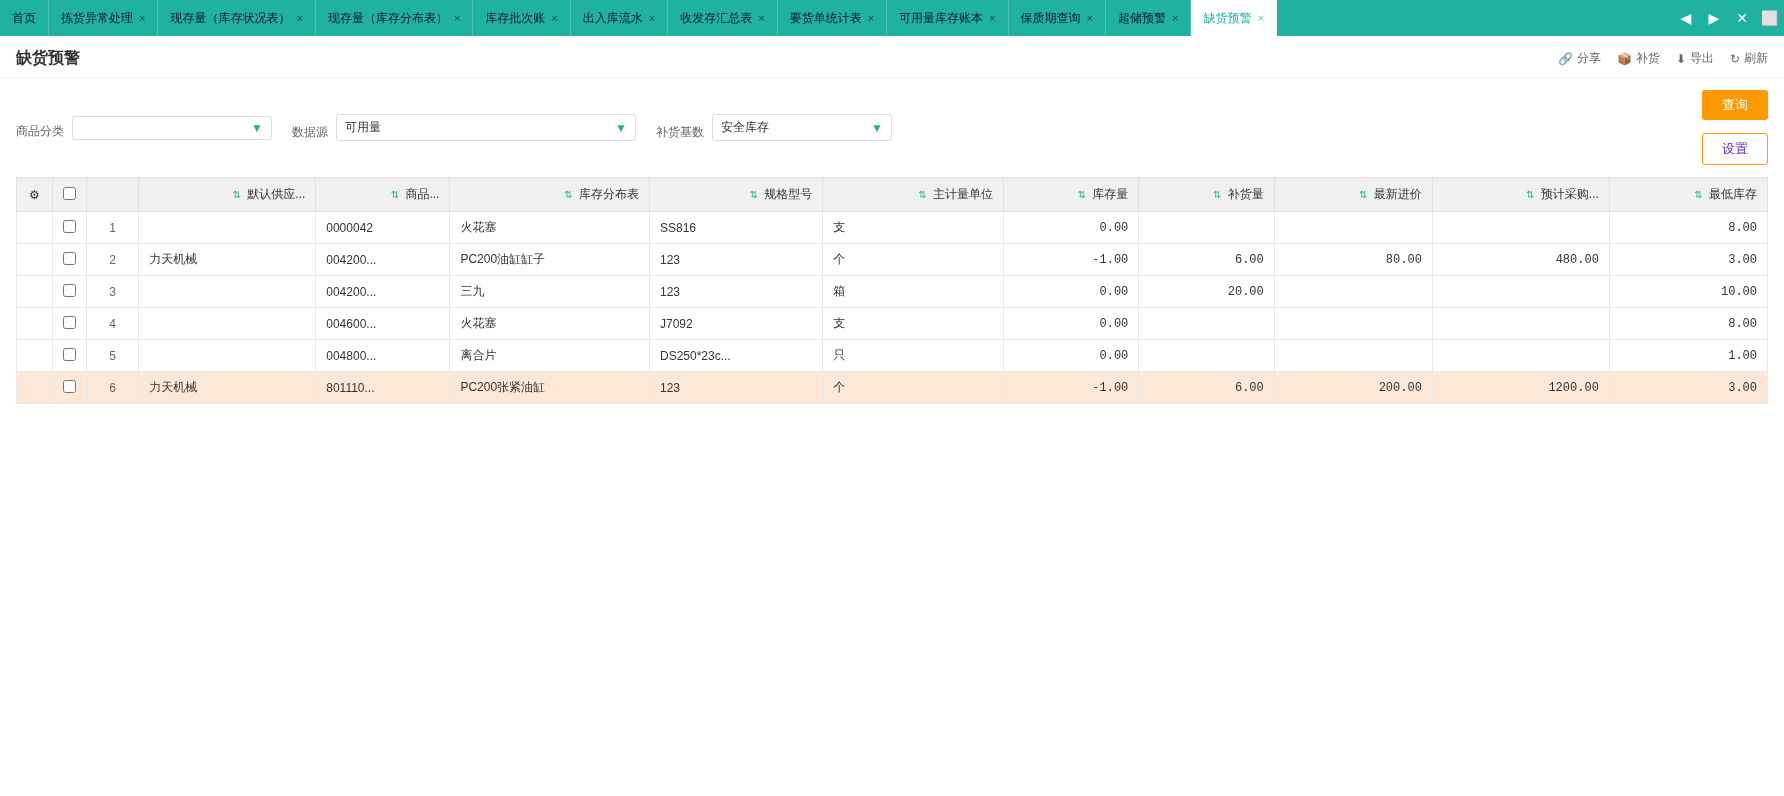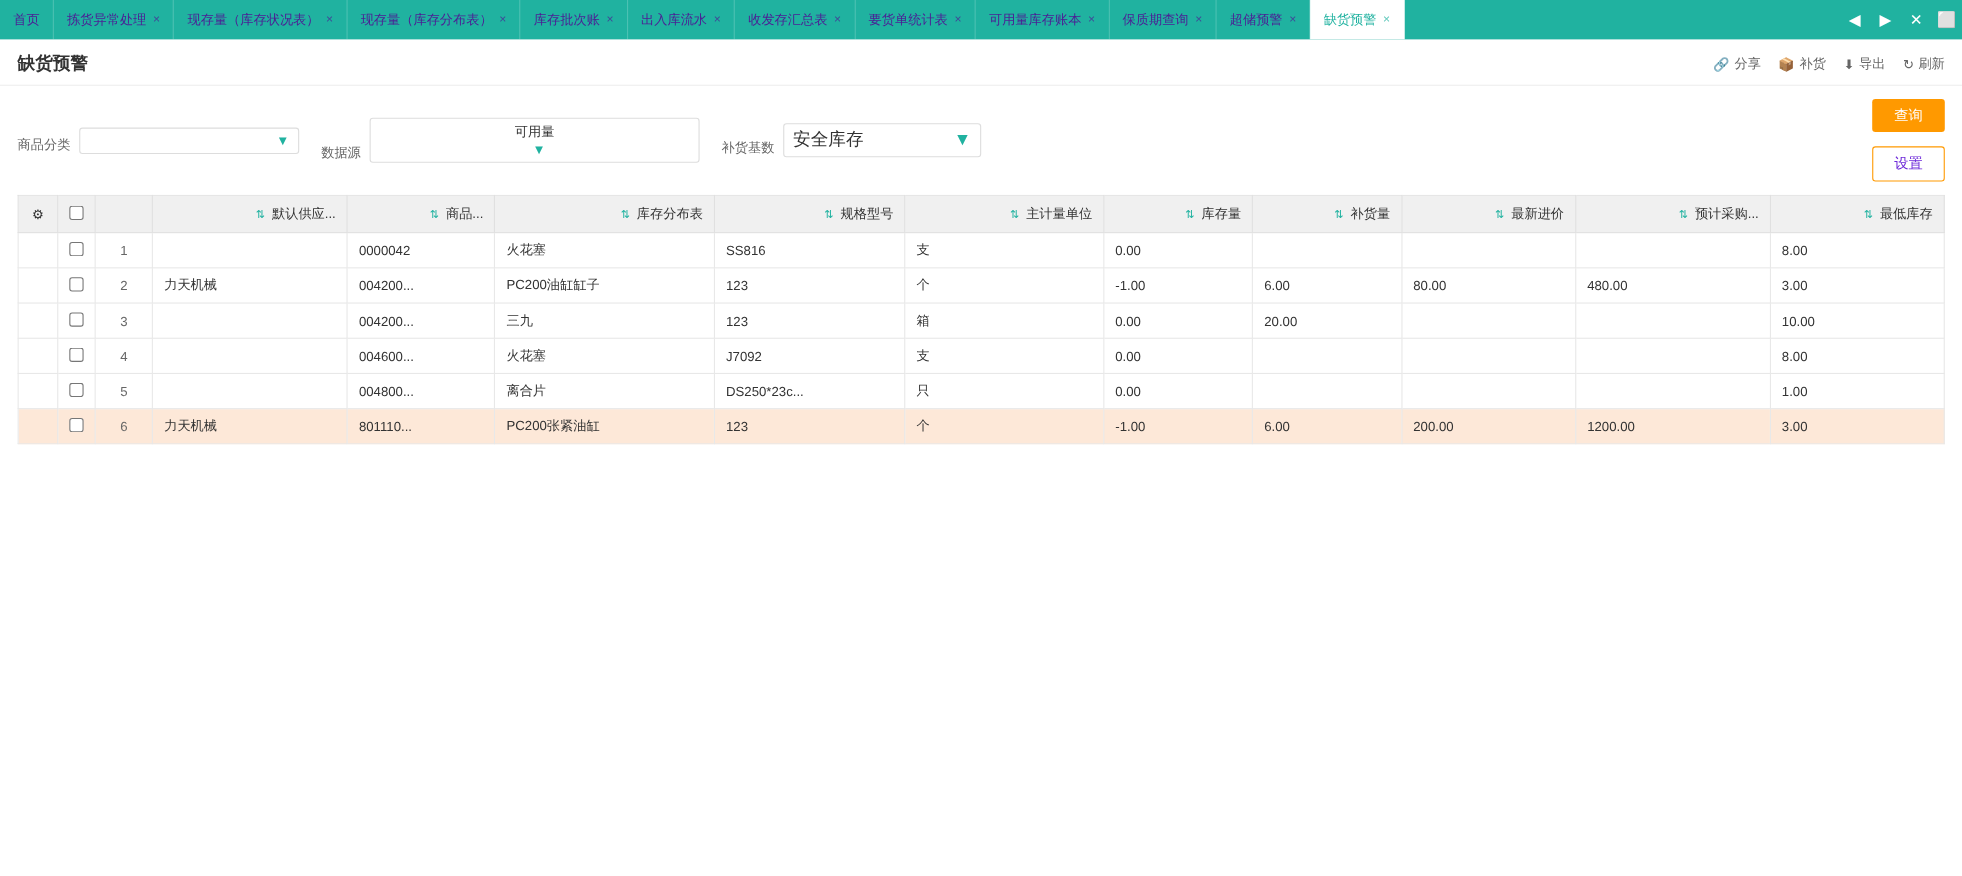--- a/index.html
+++ b/index.html
@@ -11,21 +11,21 @@
       align-items: center;
       background: #20b2a0;
       height: 36px;
       overflow: hidden;
     }
     .tab-item {
       display: flex;
       align-items: center;
       padding: 0 12px;
       height: 100%;
-      color: #4c1d95;
+      color: #0f172a;
       white-space: nowrap;
       cursor: pointer;
       font-size: 12px;
       border-right: 1px solid rgba(255,255,255,0.2);
       flex-shrink: 0;
     }
     .tab-item.active {
       background: #fff;
       color: #20b2a0;
     }
@@ -120,34 +120,33 @@
       display: flex;
       align-items: center;
       border: 1px solid #ddd;
       border-radius: 3px;
       padding: 4px 8px;
       background: #fff;
       cursor: pointer;
       min-width: 300px;
       justify-content: space-between;
       font-size: 12px;
-      flex-direction: column;
     }
     .filter-value-select .arrow { color: #20b2a0; margin-left: 8px; }
     .replenish-select {
       display: flex;
       align-items: center;
       border: 1px solid #ddd;
       border-radius: 3px;
       padding: 4px 8px;
       background: #fff;
       cursor: pointer;
       min-width: 180px;
       justify-content: space-between;
-      font-size: 16px;
+      font-size: 12px;
     }
     .replenish-select .arrow { color: #20b2a0; margin-left: 8px; }
 
     .btn-query {
       background: #f90;
       color: #fff;
       border: none;
       border-radius: 3px;
       padding: 6px 20px;
       cursor: pointer;
@@ -204,21 +203,22 @@
     tbody tr.highlighted {
       background: #fde8d8;
     }
     tbody td {
       padding: 7px 10px;
       border: 1px solid #e8e8e8;
       color: #333;
       white-space: nowrap;
     }
     tbody td.num {
-      text-align: left;
+      text-align: right;
+      font-family: Liberation Mono, monospace;
     }
     .row-num {
       text-align: center;
       color: #666;
     }
     .checkbox-cell {
       text-align: center;
       width: 30px;
     }
     .gear-cell {

